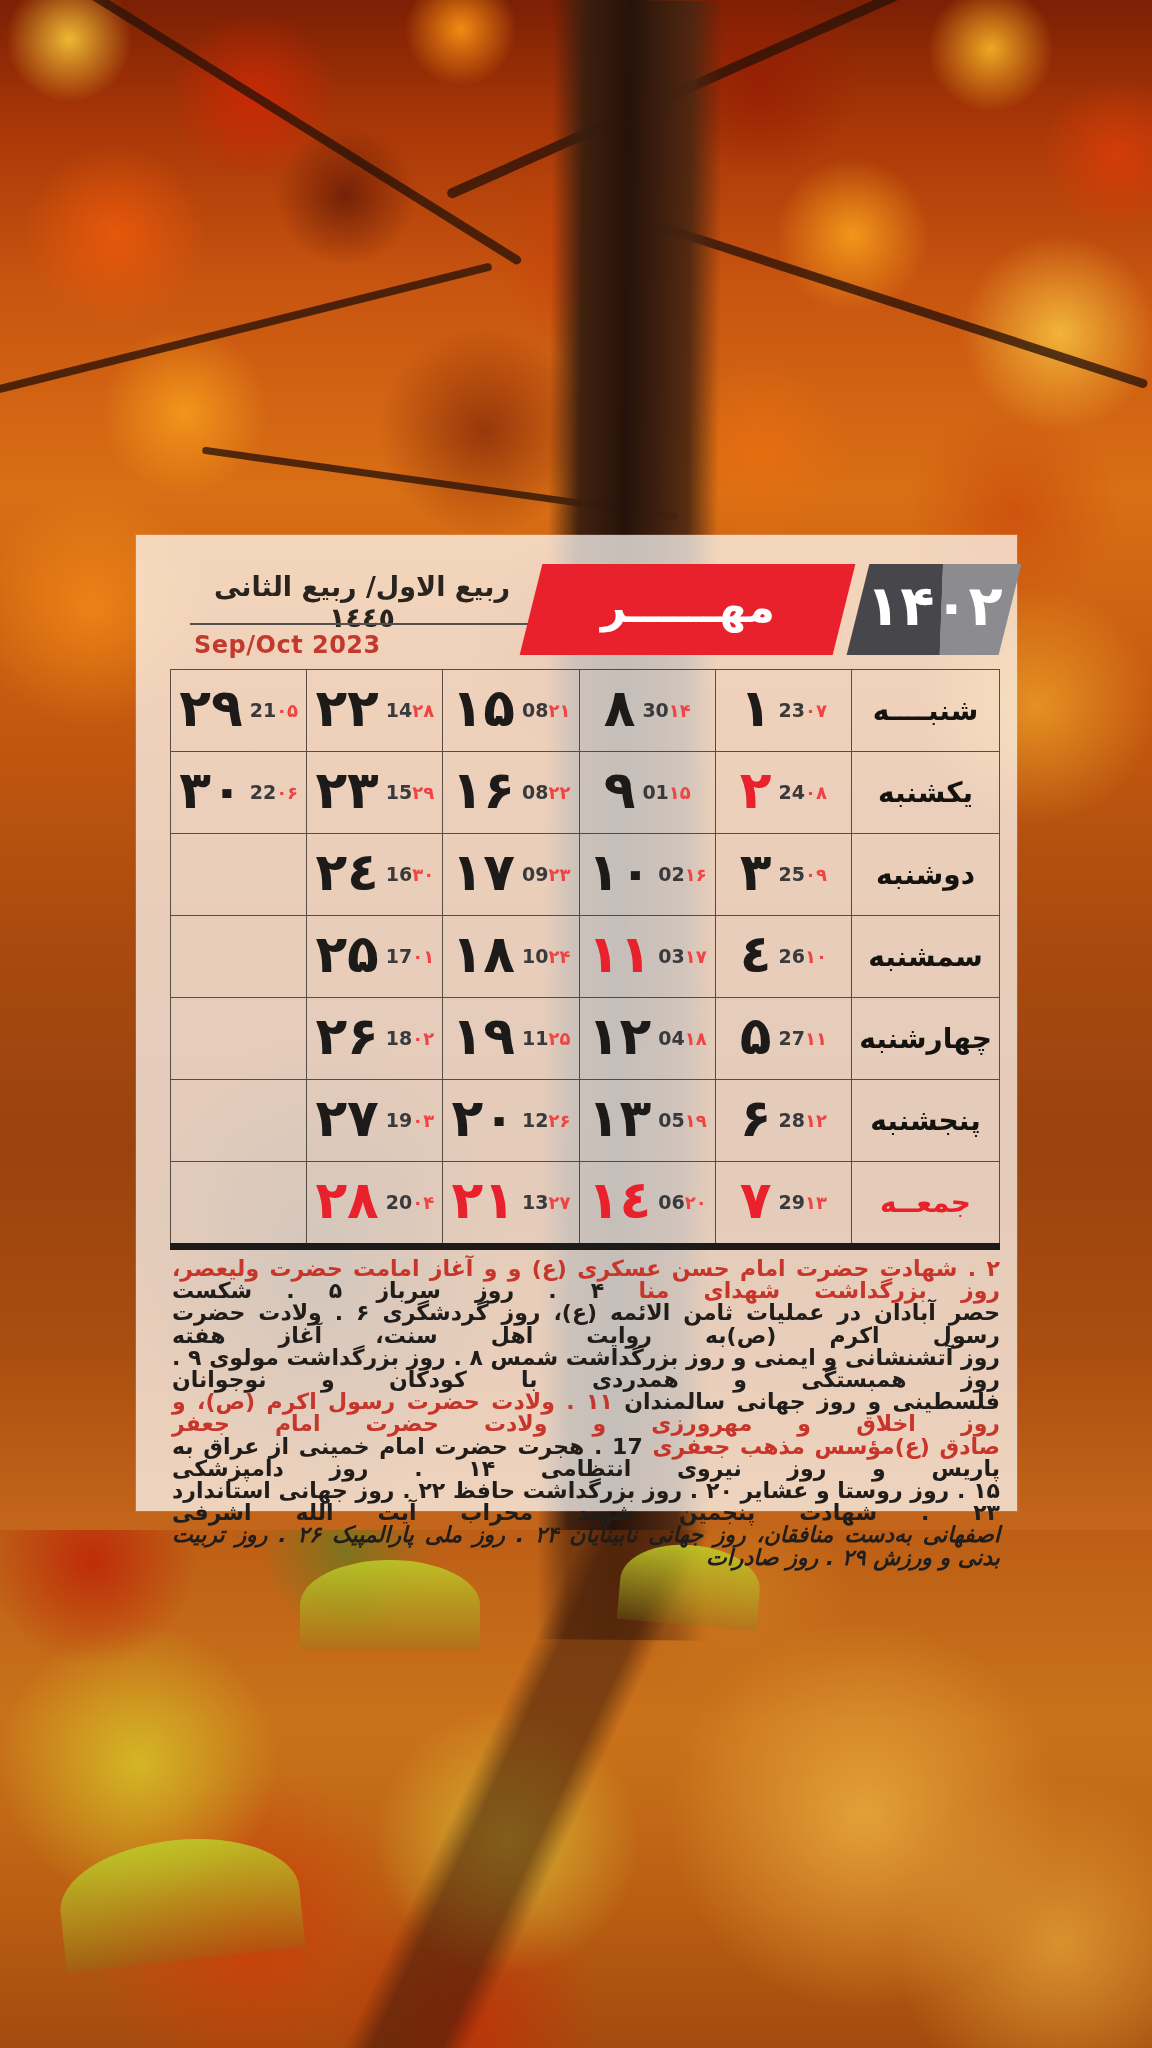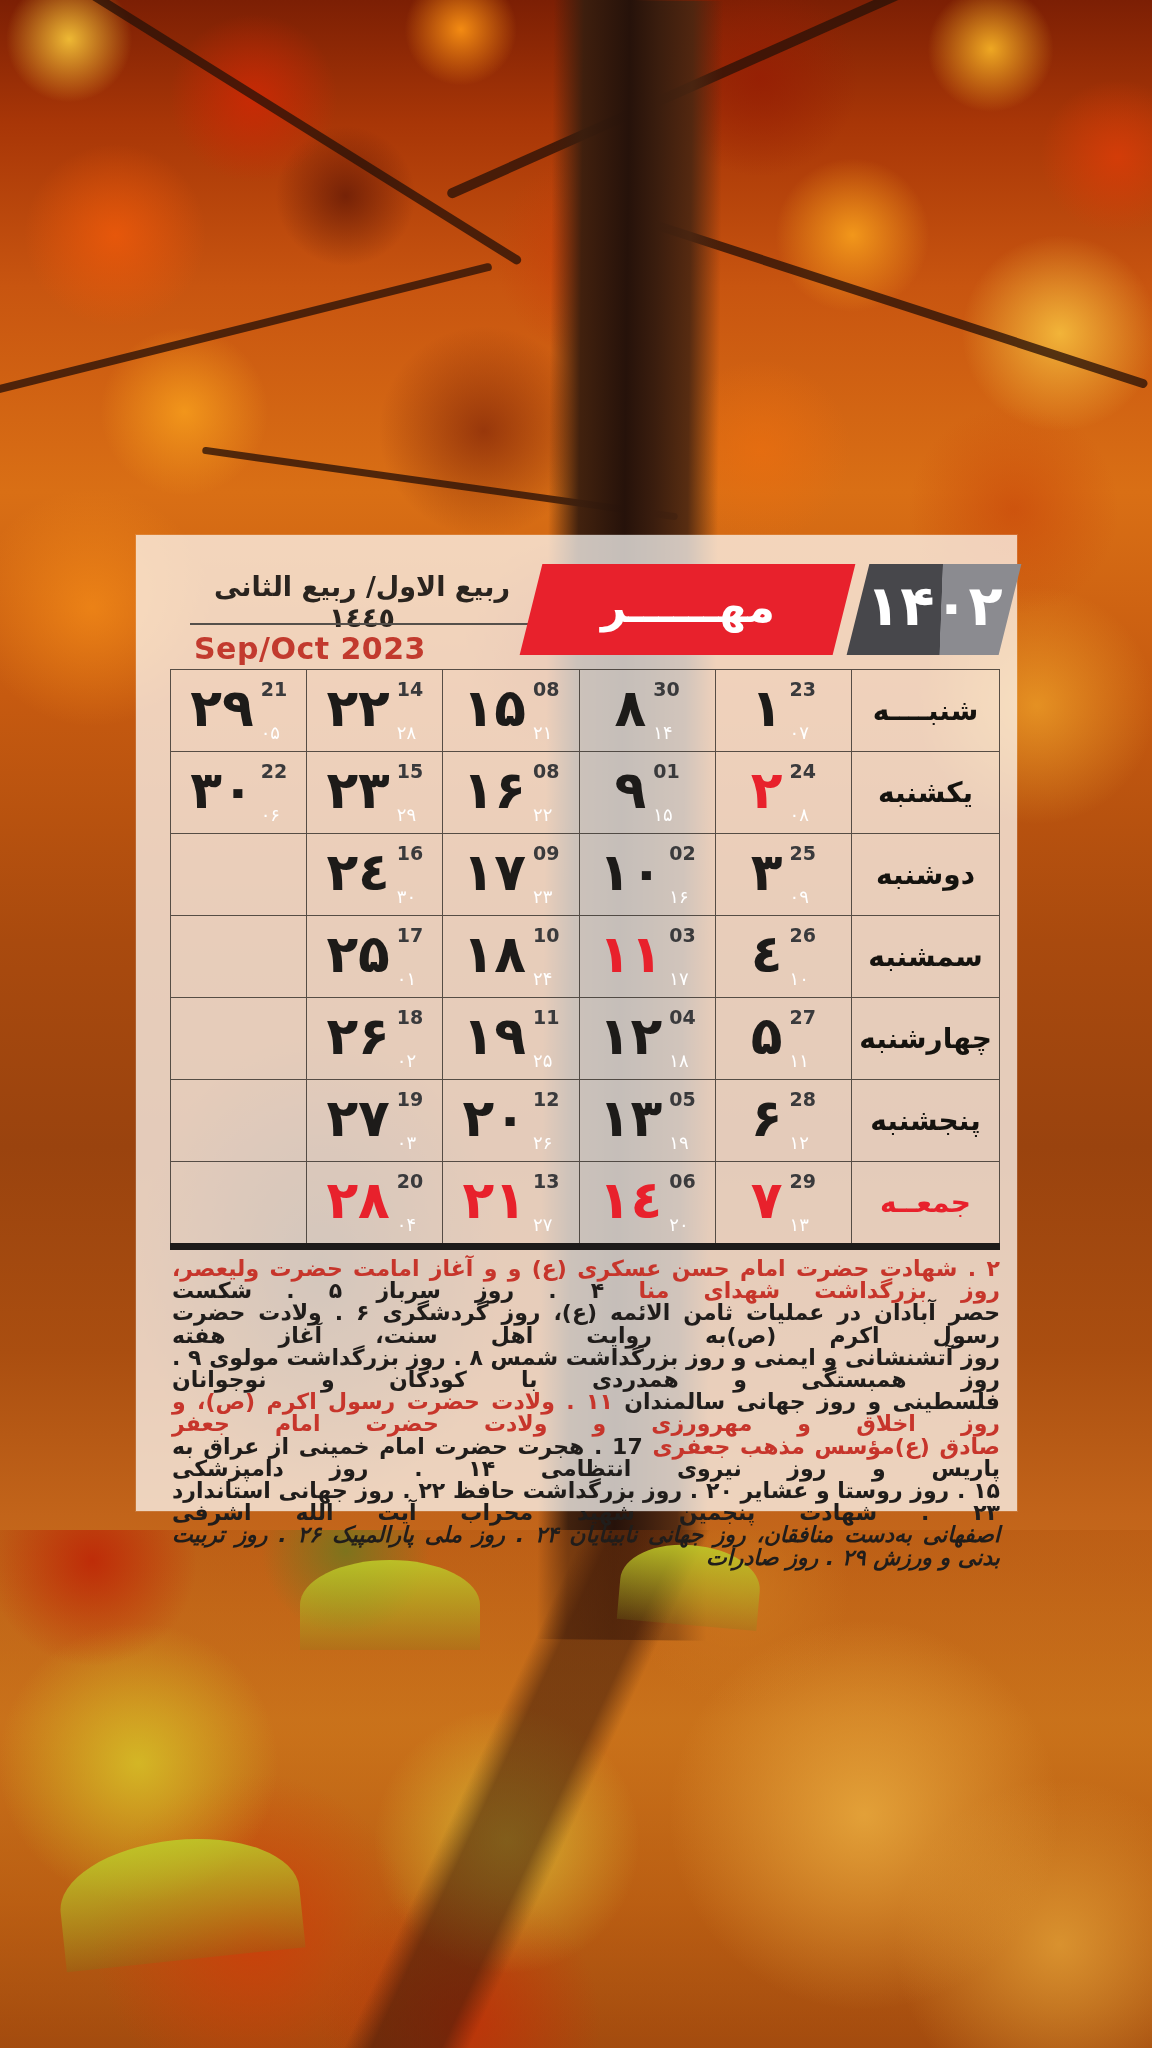--- a/index.html
+++ b/index.html
@@ -61,21 +61,21 @@
   .g1{left:60px;top:1840px;width:240px;height:120px;transform:rotate(-6deg);}
   .g2{left:300px;top:1560px;width:180px;height:90px;}
   .g3{left:620px;top:1545px;width:140px;height:80px;transform:rotate(5deg);}
 
   
   .panel{position:absolute;left:136px;top:535px;width:881px;height:976px;
     background:rgba(253,251,247,.74);box-shadow:0 0 0 1px rgba(255,255,255,.12);}
   .hijri-title{position:absolute;left:54px;top:36px;width:344px;direction:rtl;
     text-align:center;font-size:27px;font-weight:bold;color:#2a241f;}
   .hijri-underline{position:absolute;left:54px;top:88px;width:344px;height:2px;background:#55504b;}
-  .greg-title{position:absolute;left:58px;top:96px;font-size:30px;font-weight:bold;
+  .greg-title{position:absolute;left:58px;top:96px;font-size:24px;font-weight:bold;
     color:#c23a2e;letter-spacing:.5px;}
   .month-block{position:absolute;left:395px;top:29px;width:313px;height:91px;
     background:#e8212c;transform:skewX(-14deg);display:flex;align-items:center;justify-content:center;}
   .month-block span{transform:skewX(14deg);color:#fff;font-size:44px;font-weight:bold;
     direction:rtl;padding-bottom:6px;}
   .year-block{position:absolute;left:722px;top:29px;width:152px;height:91px;
     transform:skewX(-14deg);
     background:linear-gradient(78deg,#47474b 0 54%,#8b8b90 54.3% 100%);
     display:flex;align-items:center;justify-content:center;}
   .year-block span{transform:skewX(14deg);color:#fff;font-size:56px;font-weight:bold;
@@ -88,23 +88,23 @@
   .day-label{flex:0 0 148px;display:flex;align-items:center;justify-content:center;
     font-size:28px;font-weight:bold;color:#15130f;
     border-right:1px solid rgba(60,54,48,.85);border-bottom:1px solid rgba(60,54,48,.85);
     box-sizing:border-box;}
   .day-label.red{color:#e8212c;}
   .cell{flex:0 0 136.2px;box-sizing:border-box;display:flex;align-items:center;justify-content:center;
     border-right:1px solid rgba(60,54,48,.85);border-bottom:1px solid rgba(60,54,48,.85);
     direction:ltr;gap:7px;}
   .cell .big{font-size:52px;font-weight:bold;color:#1d1b19;line-height:1;padding-bottom:6px;}
   .cell.red .big{color:#e8212c;}
-  .stack{display:flex;flex-direction:column;justify-content:space-between;height:62px;}
+  .stack{display:flex;flex-direction:row;align-items:center;justify-content:space-between;height:62px;}
   .greg{font-size:19px;font-weight:600;color:#3a3a3c;line-height:1;}
-  .hijri{font-size:18px;font-weight:normal;color:#ffffff;line-height:1;}
+  .hijri{font-size:18px;font-weight:bold;color:#ef4444;line-height:1;}
 
   .black-bar{position:absolute;left:34px;top:708px;width:830px;height:7px;background:#1d1b1a;}
 
   .events{position:absolute;left:36px;top:723px;width:828px;direction:rtl;
     font-size:22px;font-weight:bold;color:#201d1b;line-height:22.2px;}
   .ev-line{text-align:justify;text-align-last:justify;}
   .ev-line.last{text-align-last:right;font-style:italic;}
   .ev-red{color:#c7352b;}
 </style>
 </head>

